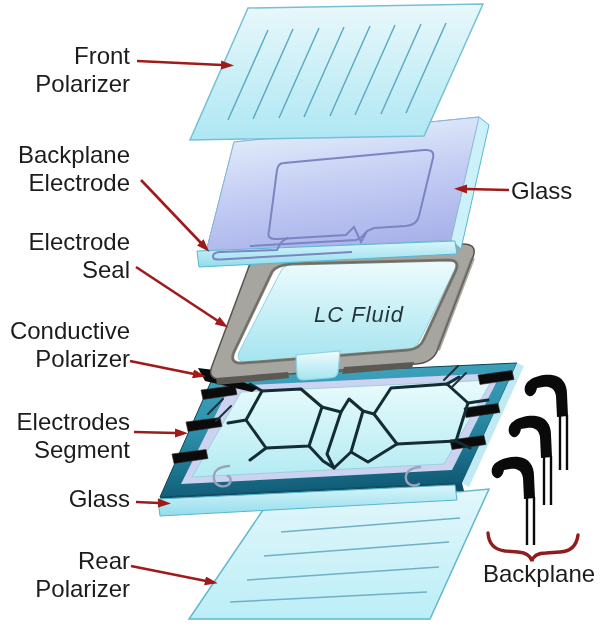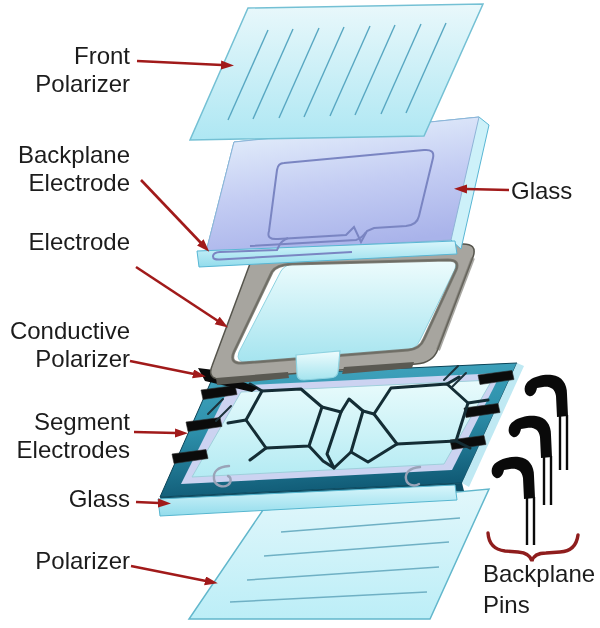--- a/index.html
+++ b/index.html
@@ -204,36 +204,38 @@
 <div class="lbl right" style="top:42px">
   <div>Front</div>
   <div>Polarizer</div>
 </div>
 <div class="lbl right" style="top:141px">
   <div>Backplane</div>
   <div>Electrode</div>
 </div>
 <div class="lbl right" style="top:228px">
   <div>Electrode</div>
+  <div>Seal</div>
 </div>
 <div class="lbl right" style="top:317px">
   <div>Conductive</div>
   <div>Polarizer</div>
 </div>
 <div class="lbl right" style="top:408px">
+  <div>Electrodes</div>
   <div>Segment</div>
-  <div>Electrodes</div>
 </div>
 <div class="lbl right" style="top:485px">
   <div>Glass</div>
 </div>
 <div class="lbl right" style="top:547px">
+  <div>Rear</div>
   <div>Polarizer</div>
 </div>
 <div class="lbl" style="left:511px;top:177px">
   <div>Glass</div>
 </div>
 <div class="lbl lbl-terminal" style="left:483px;top:558px">
   <div>Backplane</div>
-  <div>Pins</div>
-</div>
+</div>
+<div class="lbl-lc">LC Fluid</div>
 
 </div>
 
 </body></html>

